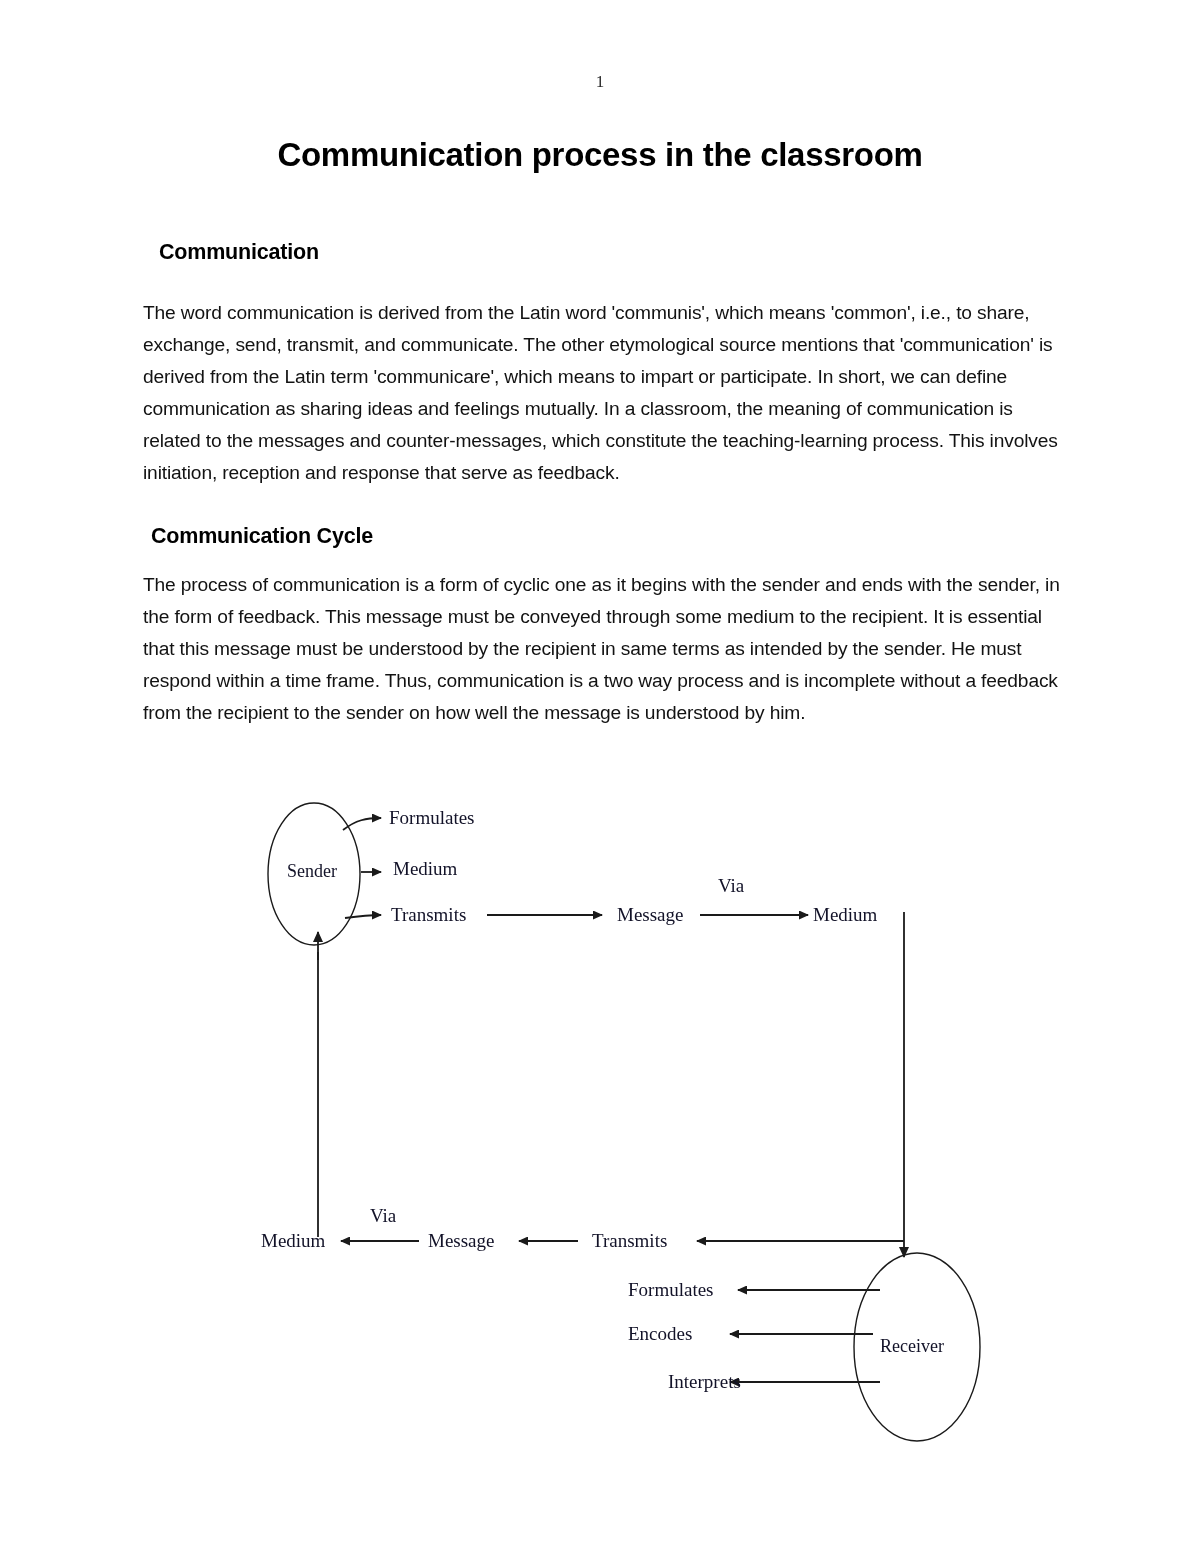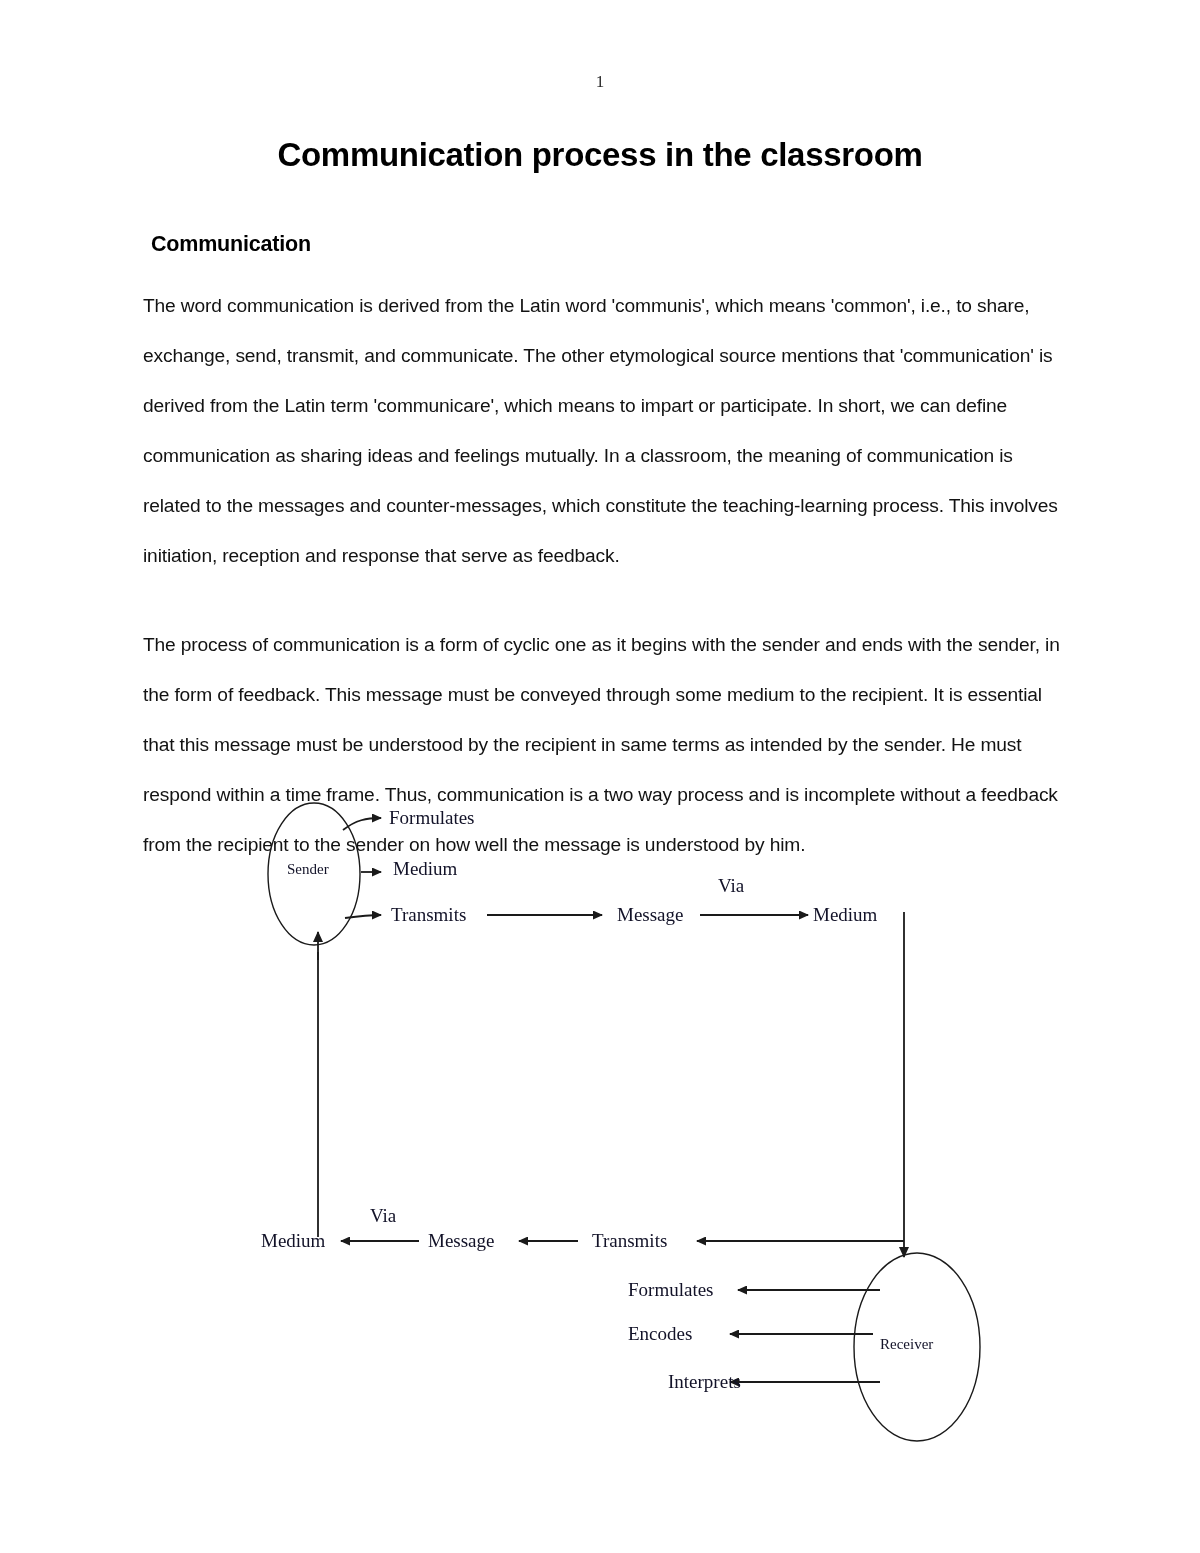--- a/index.html
+++ b/index.html
@@ -49,36 +49,36 @@
 
   
   .content {
     position: absolute;
     left: 143px;
     top: 232px;
     width: 928px;
   }
 
   h2.section-heading {
-    margin: 0;
+    margin: 8px;
     font-family: "Liberation Sans", sans-serif;
     font-weight: bold;
     font-size: 21.5px;
     letter-spacing: -0.2px;
     color: #000000;
   }
   h2.section-heading.first {
     padding-left: 8px;
   }
 
   p.para {
     margin: 0;
     font-family: "Liberation Sans", sans-serif;
     font-size: 19.2px;
-    line-height: 50px;
+    line-height: 32px;
     color: #121212;
     letter-spacing: -0.15px;
     text-align: left;
   }
 
   .gap-a { height: 24px; }
   .gap-b { height: 27px; }
   .gap-c { height: 12px; }
 
   
@@ -94,21 +94,21 @@
 
   .dlabel {
     position: absolute;
     font-family: "Liberation Serif", serif;
     font-size: 19px;
     color: #121228;
     white-space: nowrap;
     text-align: center;
   }
   .dlabel.node {
-    font-size: 15px;
+    font-size: 18px;
   }
   .dlabel.via {
     font-size: 19px;
   }
 </style>
 </head>
 <body>
 
 <div id="page">
 
@@ -117,20 +117,21 @@
   <div class="doc-title">Communication process in the classroom</div>
 
   <div class="content">
 
     <h2 class="section-heading first">Communication</h2>
     <div class="gap-a"></div>
     <p class="para">The word communication is derived from the Latin word 'communis', which means 'common', i.e., to share, exchange, send, transmit, and communicate. The other etymological source mentions that 'communication' is derived from the Latin term 'communicare', which means to impart or participate. In short, we can define communication as sharing ideas and feelings mutually. In a classroom, the meaning of communication is related to the messages and counter-messages, which constitute the teaching-learning process. This involves initiation, reception and response that serve as feedback.</p>
 
     <div class="gap-b"></div>
 
+    <h2 class="section-heading">Communication Cycle</h2>
     <div class="gap-c"></div>
     <p class="para">The process of communication is a form of cyclic one as it begins with the sender and ends with the sender, in the form of feedback. This message must be conveyed through some medium to the recipient. It is essential that this message must be understood by the recipient in same terms as intended by the sender. He must respond within a time frame. Thus, communication is a two way process and is incomplete without a feedback from the recipient to the sender on how well the message is understood by him.</p>
 
   </div>
 
   <div class="diagram">
 
     <svg width="1200" height="1553" viewBox="0 0 1200 1553">
       <defs>
         <marker id="arrowR" markerWidth="10" markerHeight="9" refX="9" refY="4.5" orient="auto" markerUnits="userSpaceOnUse">

